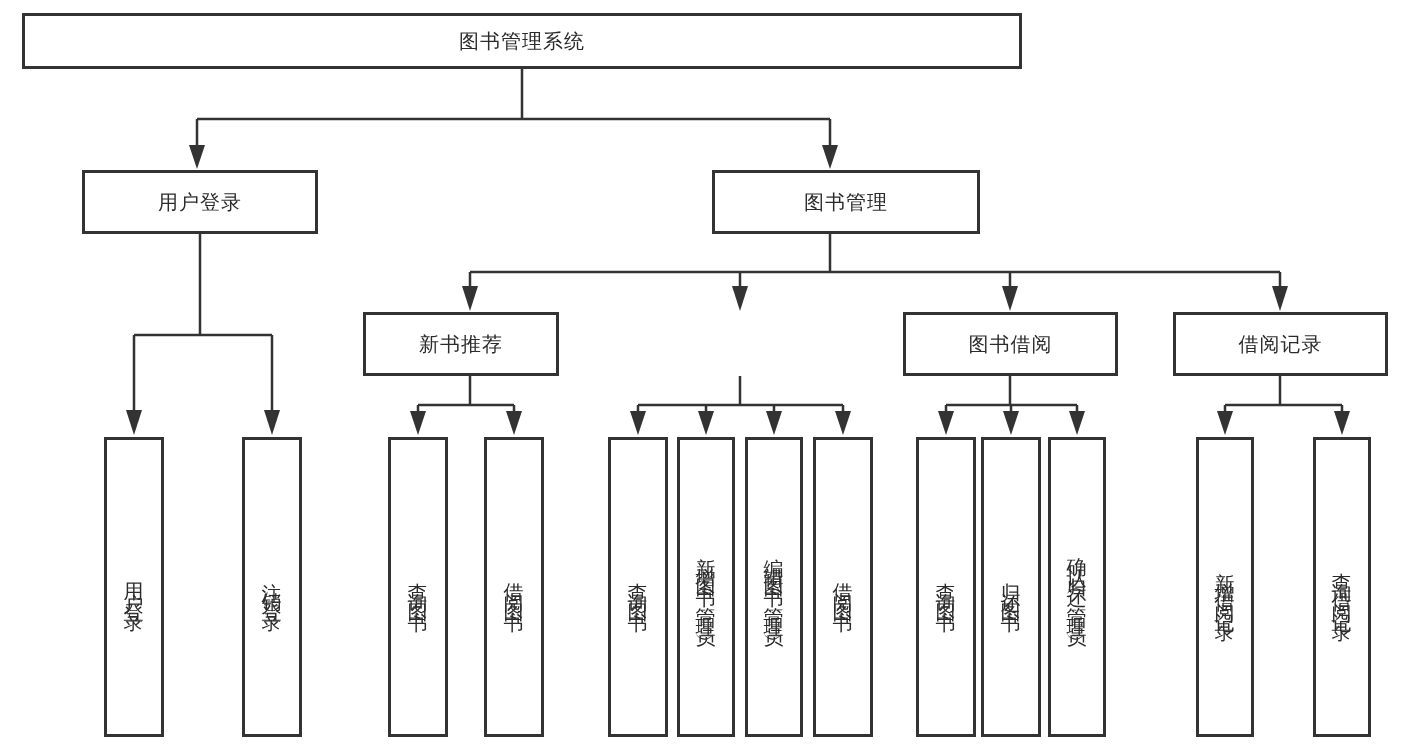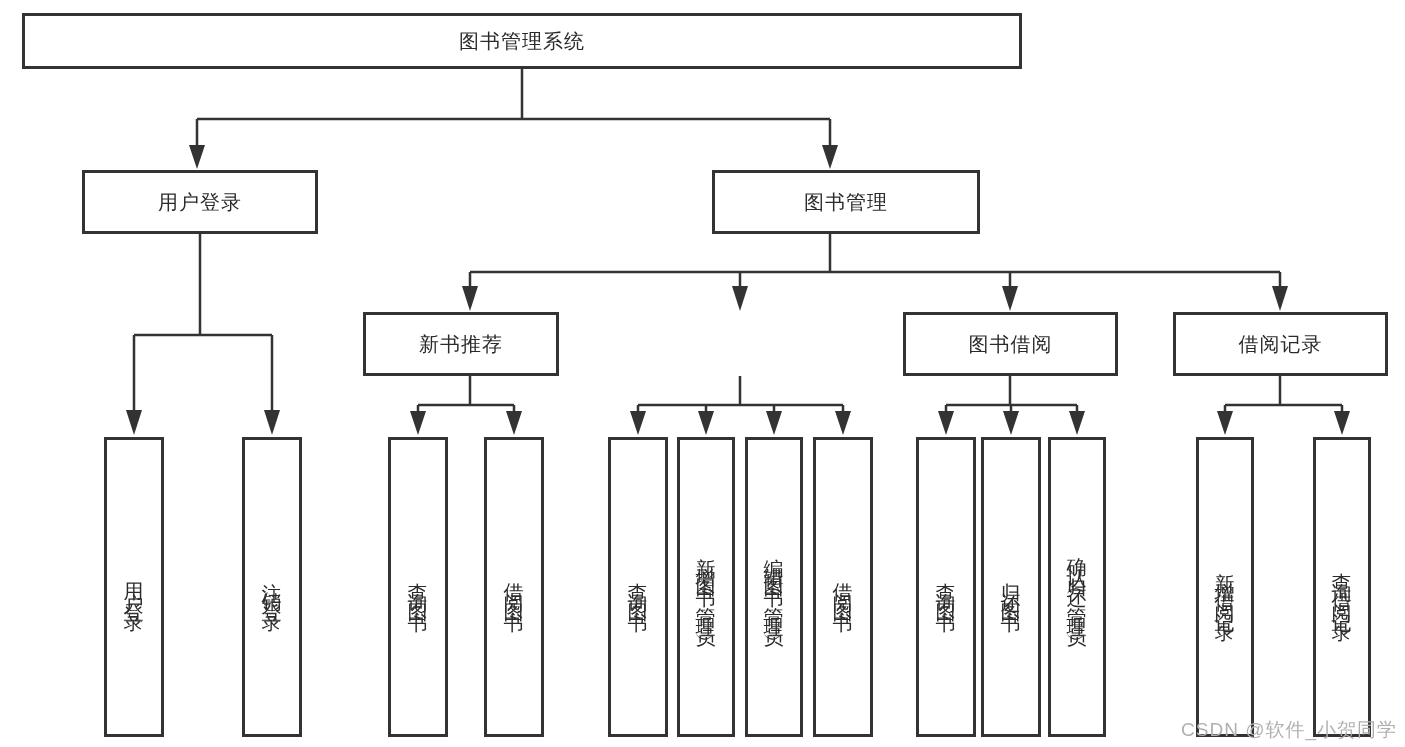--- a/index.html
+++ b/index.html
@@ -136,15 +136,14 @@
   <div class="node leaf l-bb-edit">编辑图书（管理员）</div>
   <div class="node leaf l-bb-borrow">借阅图书</div>
 
   <div class="node leaf l-cb-query">查询图书</div>
   <div class="node leaf l-cb-return">归还图书</div>
   <div class="node leaf l-cb-confirm">确认归还（管理员）</div>
 
   <div class="node leaf l-br-add">新增借阅记录</div>
   <div class="node leaf l-br-query">查询借阅记录</div>
 
-  <div class="watermark">CSDN @软件_小贺同学</div>
 
 </div>
 
 </body></html>

